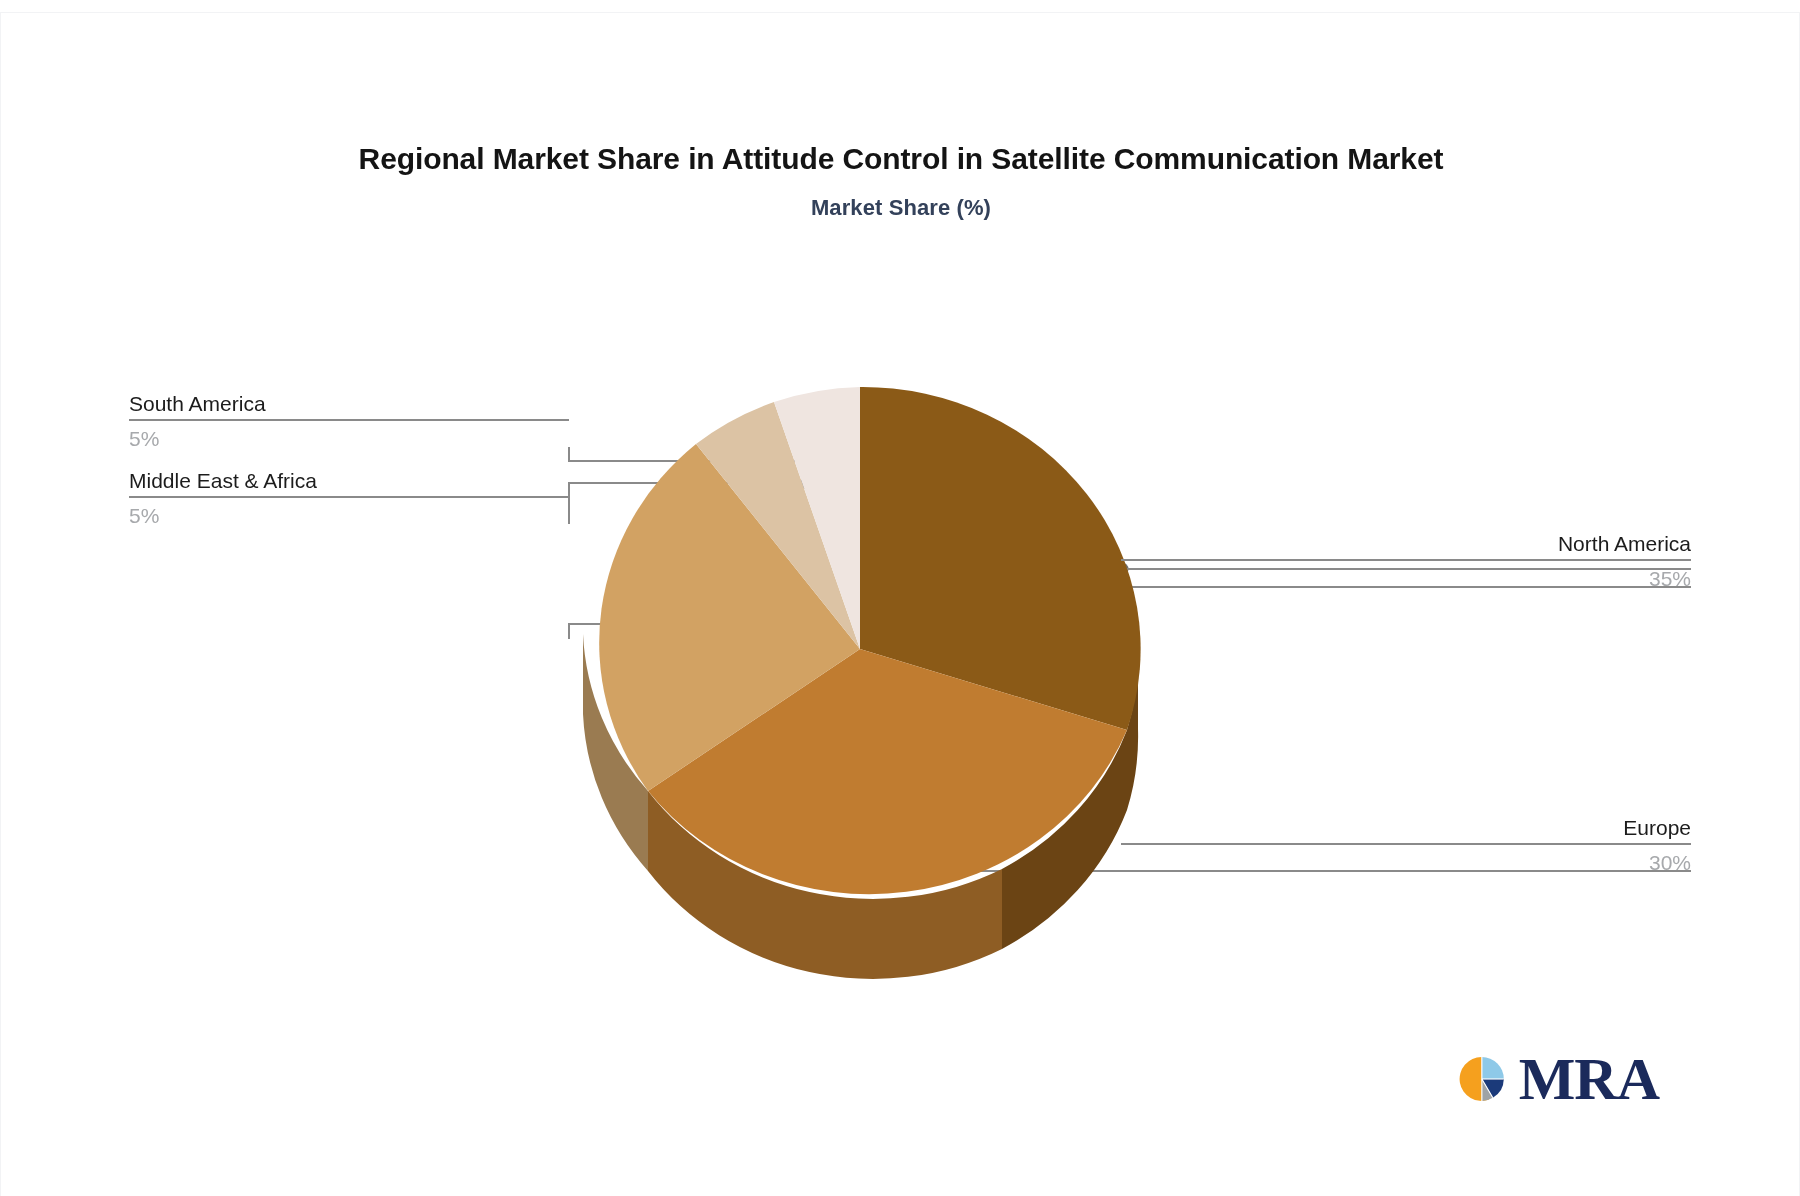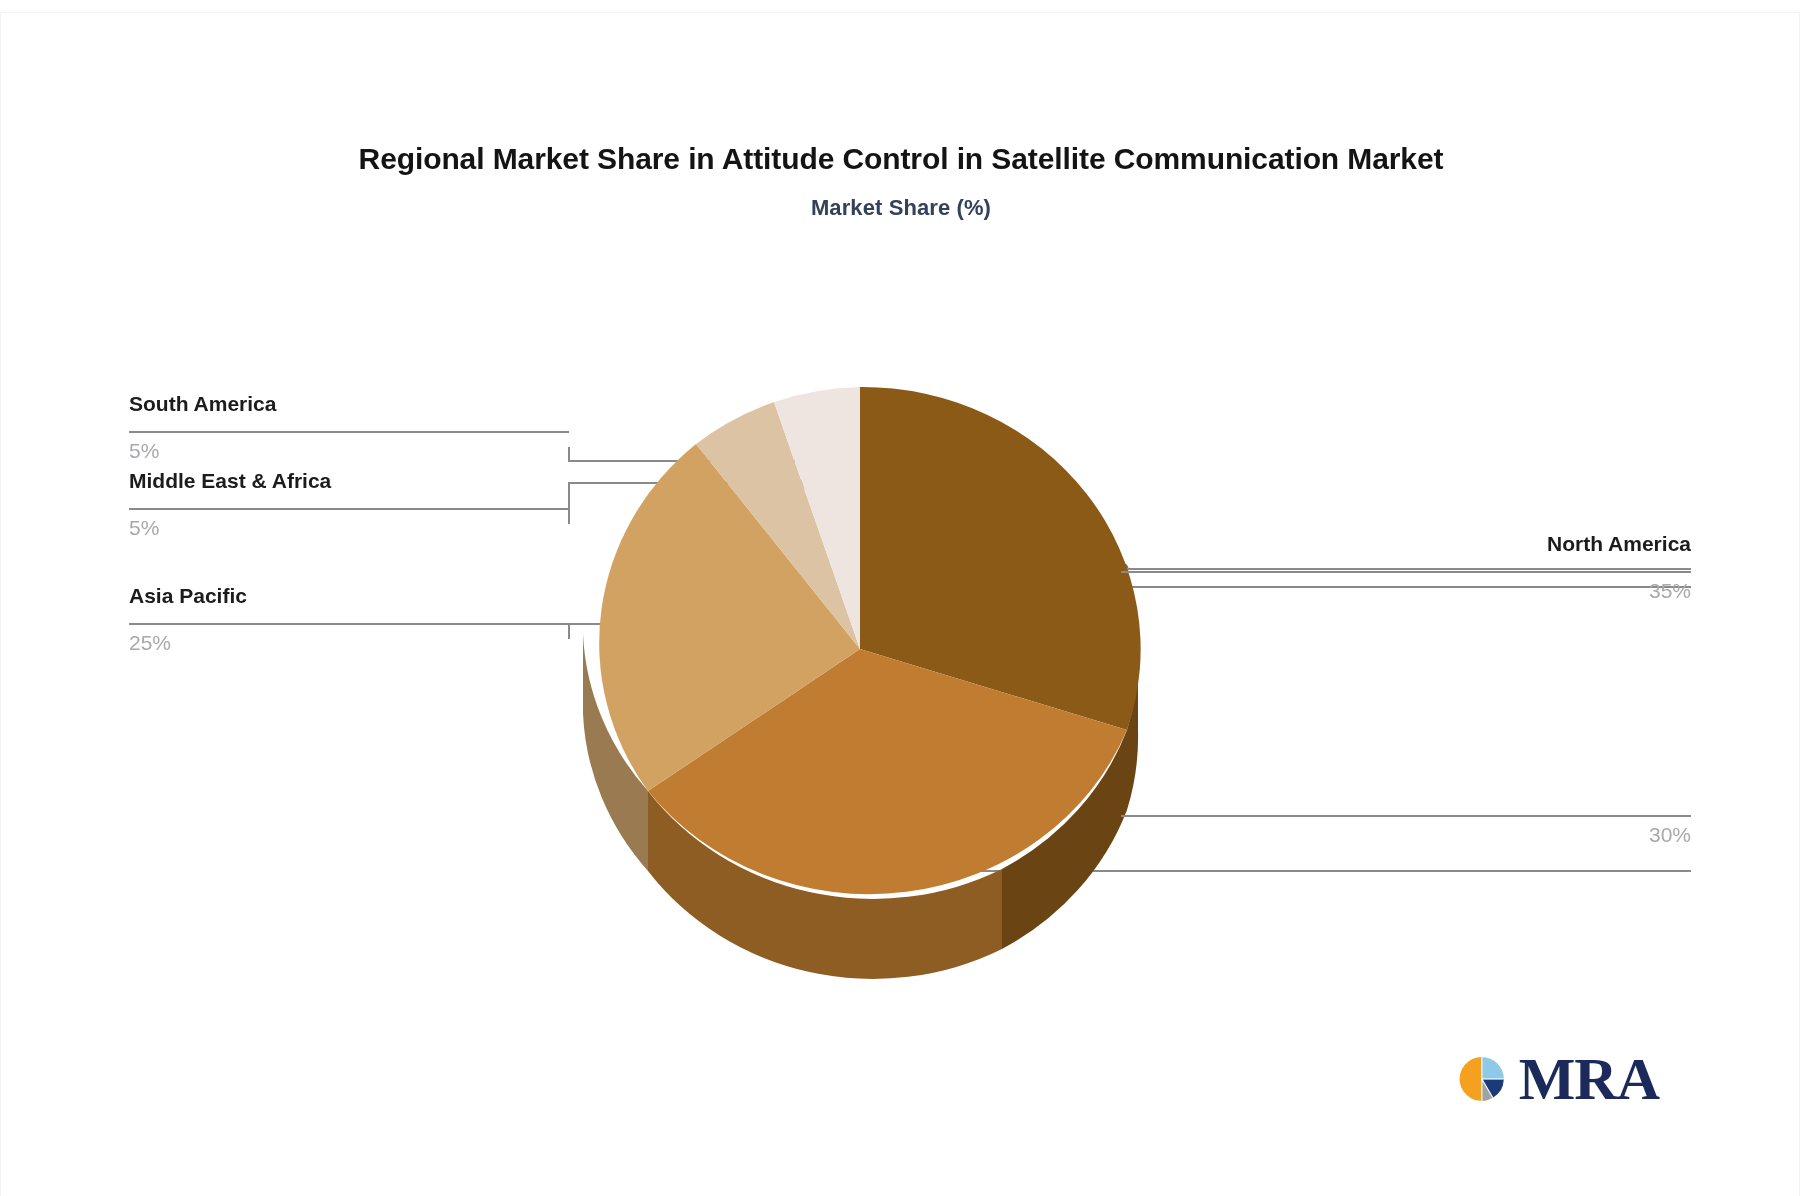--- a/index.html
+++ b/index.html
@@ -56,22 +56,21 @@
 
   
   .callout {
     position: absolute;
     font-size: 21px;
     line-height: 1.25;
   }
   .callout .cat {
     color: #1c1c1c;
     white-space: nowrap;
-    padding-bottom: 14px;
-    font-weight: bold;
+    padding-bottom: 2px;
   }
   .callout .val {
     color: #a7a9ac;
     padding-top: 5px;
     white-space: nowrap;
   }
   .callout .rule {
     height: 2px;
     background: #8a8a8a;
     width: 100%;
@@ -190,33 +189,29 @@
     <div class="rule"></div>
     <div class="val">5%</div>
   </div>
 
   <div class="callout left" id="co-middle-east">
     <div class="cat">Middle East &amp; Africa</div>
     <div class="rule"></div>
     <div class="val">5%</div>
   </div>
 
-  <div class="callout left" id="co-asia-pacific">
-    <div class="cat">Asia Pacific</div>
-    <div class="rule"></div>
-    <div class="val">25%</div>
-  </div>
 
   <div class="callout right" id="co-north-america">
     <div class="cat">North America</div>
     <div class="rule"></div>
     <div class="val">35%</div>
   </div>
 
   <div class="callout right" id="co-europe">
+    <div class="cat">Europe</div>
     <div class="rule"></div>
     <div class="val">30%</div>
   </div>
 
   <div id="logo">
     <svg class="mark" viewBox="0 0 100 100">
 
       <path d="M 50,50 L 50,2 A 48,48 0 1 0 66,95 Z" fill="#F5A01E"></path>
 
       <path d="M 50,50 L 50,2 A 48,48 0 0 1 98,50 Z" fill="#8EC9E8"></path>

